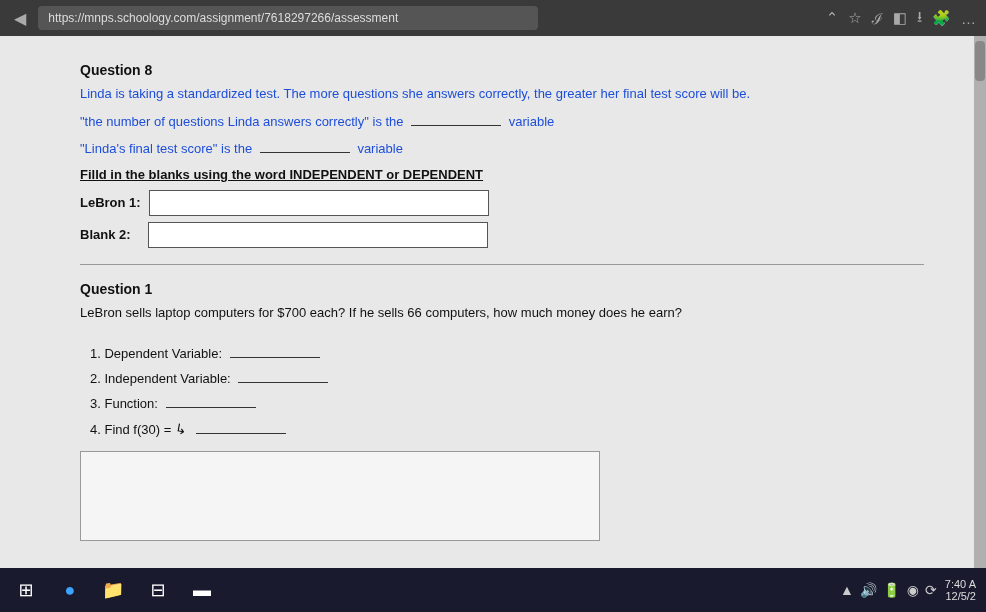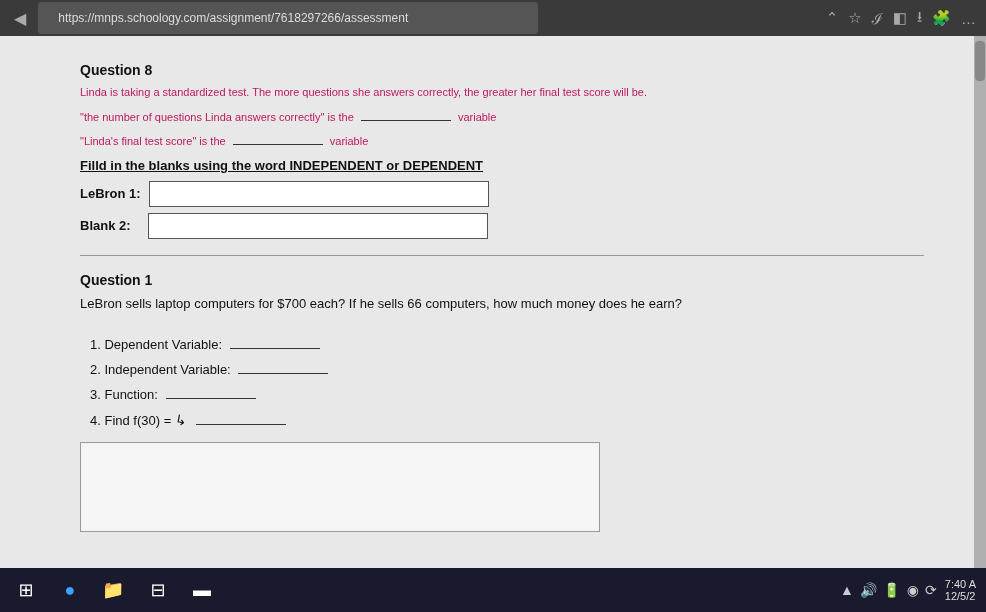--- a/index.html
+++ b/index.html
@@ -25,24 +25,24 @@
       color: #aaa;
       font-size: 16px;
       cursor: pointer;
       padding: 0 4px;
     }
     .address-bar {
       background: #555;
       border-radius: 4px;
       flex: 1;
       max-width: 500px;
-      height: 32px;
-      display: flex;
-      align-items: center;
-      padding: 0 20px;
+      height: 24px;
+      display: flex;
+      align-items: center;
+      padding: 0 10px;
       color: #ddd;
       font-size: 12px;
     }
     .browser-icons {
       display: flex;
       align-items: center;
       gap: 10px;
       color: #aaa;
       font-size: 15px;
       margin-left: auto;
@@ -79,22 +79,22 @@
     }
 
     .question-label {
       font-weight: bold;
       font-size: 14px;
       margin-bottom: 6px;
       color: #111;
     }
 
     .question-text {
-      font-size: 11px;
-      color: #be185d;
+      font-size: 13px;
+      color: #1d4ed8;
       margin-bottom: 8px;
       line-height: 1.5;
     }
 
     .blank-line {
       display: inline-block;
       width: 90px;
       border-bottom: 1px solid #333;
       margin: 0 4px;
     }
@@ -193,21 +193,21 @@
       cursor: pointer;
     }
     .taskbar-right {
       display: flex;
       align-items: center;
       gap: 8px;
       color: #ccc;
       font-size: 11px;
     }
     .time-display {
-      text-align: left;
+      text-align: right;
       color: #ddd;
       font-size: 11px;
     }
     .taskbar-sys-icons {
       display: flex;
       align-items: center;
       gap: 6px;
       color: #ccc;
       font-size: 14px;
     }

